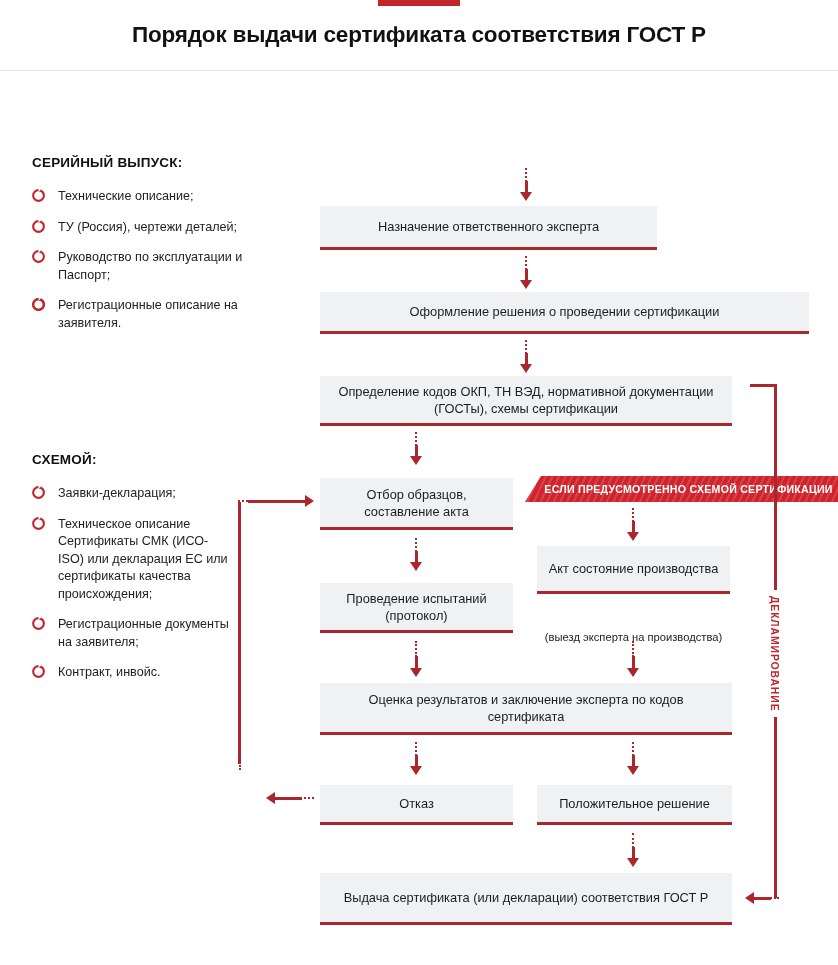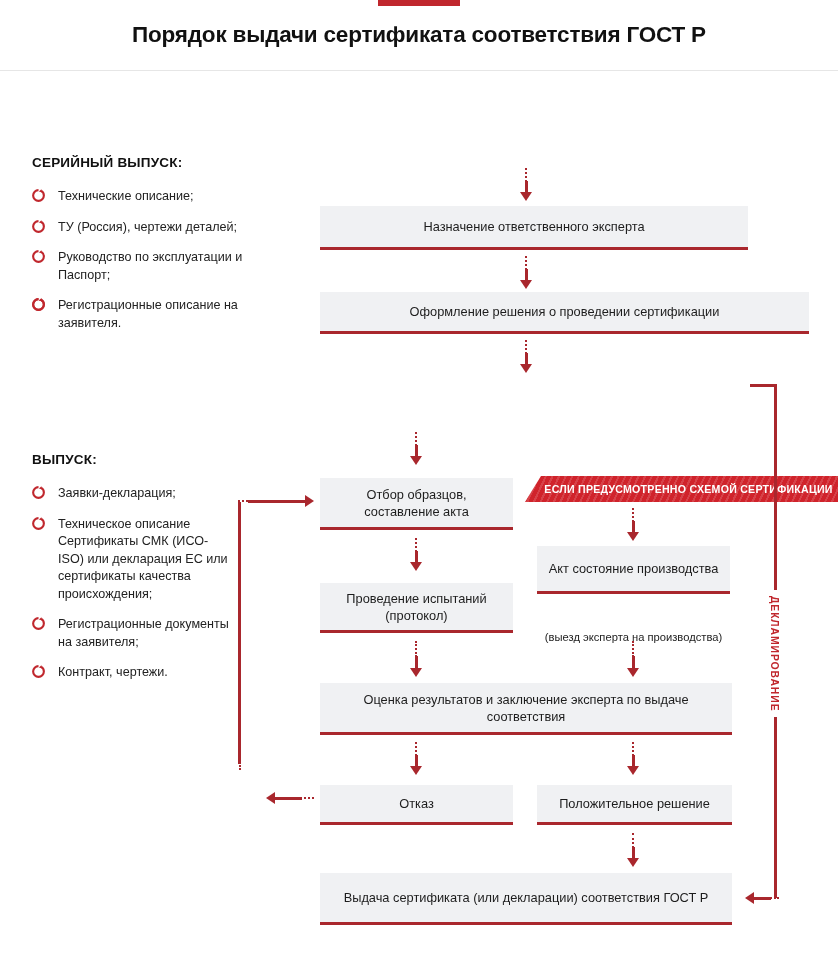--- a/index.html
+++ b/index.html
@@ -184,21 +184,21 @@
       <span class="bi">
         <svg width="13" height="13" viewBox="0 0 16 16">
           <path d="M8 1.4a6.6 6.6 0 1 0 6.6 6.6 6.6 6.6 0 0 0-3.2-5.65" fill="none" stroke="#c0272d" stroke-width="2.6"></path>
           <path d="M11.6 0.2 L12.6 4.4 L8.5 3.2 Z" fill="#c0272d"></path>
         </svg>
       </span>
       <span class="txt">Регистрационные описание на заявителя.</span>
     </li>
   </ul>
 
-  <div class="side-title" style="left:32px;top:452px;">ВЫПУСК:</div>
+  <div class="side-title" style="left:32px;top:452px;">СХЕМОЙ:</div>
 
   <ul class="bullet-list" style="top:485px;width:200px;">
     <li>
       <span class="bi">
         <svg width="13" height="13" viewBox="0 0 16 16">
           <path d="M8 1.4a6.6 6.6 0 1 0 6.6 6.6 6.6 6.6 0 0 0-3.2-5.65" fill="none" stroke="#c0272d" stroke-width="2.6"></path>
           <path d="M11.6 0.2 L12.6 4.4 L8.5 3.2 Z" fill="#c0272d"></path>
         </svg>
       </span>
       <span class="txt">Заявки-декларация;</span>
@@ -221,47 +221,48 @@
       </span>
       <span class="txt">Регистрационные документы на заявителя;</span>
     </li>
     <li>
       <span class="bi">
         <svg width="13" height="13" viewBox="0 0 16 16">
           <path d="M8 1.4a6.6 6.6 0 1 0 6.6 6.6 6.6 6.6 0 0 0-3.2-5.65" fill="none" stroke="#c0272d" stroke-width="2.6"></path>
           <path d="M11.6 0.2 L12.6 4.4 L8.5 3.2 Z" fill="#c0272d"></path>
         </svg>
       </span>
-      <span class="txt">Контракт, чертежи.</span>
+      <span class="txt">Контракт, инвойс.</span>
     </li>
   </ul>
 
 
   <div class="arrow-down" style="left:519px;top:168px;height:34px;">
     <div class="stem" style="height:14px;"></div>
     <div class="shaft" style="top:13px;height:12px;"></div>
     <div class="head" style="top:24px;"></div>
   </div>
 
-  <div class="box" style="left:320px;top:206px;width:428px;height:44px;">Назначение ответственного эксперта</div>
+  <div class="box" style="left:320px;top:206px;width:337px;height:44px;">Назначение ответственного эксперта</div>
 
   <div class="arrow-down" style="left:519px;top:256px;height:34px;">
     <div class="stem" style="height:14px;"></div>
     <div class="shaft" style="top:13px;height:12px;"></div>
     <div class="head" style="top:24px;"></div>
   </div>
 
   <div class="box" style="left:320px;top:292px;width:489px;height:42px;">Оформление решения о проведении сертификации</div>
 
   <div class="arrow-down" style="left:519px;top:340px;height:34px;">
     <div class="stem" style="height:14px;"></div>
     <div class="shaft" style="top:13px;height:12px;"></div>
     <div class="head" style="top:24px;"></div>
   </div>
 
+  <div class="box" style="left:320px;top:376px;width:412px;height:50px;">Определение кодов ОКП, ТН ВЭД, нормативной документации (ГОСТы), схемы сертификации</div>
 
   <div class="arrow-down" style="left:409px;top:432px;height:34px;">
     <div class="stem" style="height:14px;"></div>
     <div class="shaft" style="top:13px;height:12px;"></div>
     <div class="head" style="top:24px;"></div>
   </div>
 
   <div class="box" style="left:320px;top:478px;width:193px;height:52px;">Отбор образцов, составление акта</div>
 
   <div class="arrow-down" style="left:409px;top:538px;height:34px;">
@@ -289,21 +290,21 @@
   <div class="box" style="left:537px;top:546px;width:193px;height:48px;">Акт состояние производства</div>
 
   <div class="note" style="left:537px;top:630px;width:193px;">(выезд эксперта на производства)</div>
 
   <div class="arrow-down" style="left:626px;top:641px;height:38px;">
     <div class="stem" style="height:16px;"></div>
     <div class="shaft" style="top:15px;height:13px;"></div>
     <div class="head" style="top:27px;"></div>
   </div>
 
-  <div class="box" style="left:320px;top:683px;width:412px;height:52px;">Оценка результатов и заключение эксперта по выдаче соответствия</div>
+  <div class="box" style="left:320px;top:683px;width:412px;height:52px;">Оценка результатов и заключение эксперта по кодов сертификата</div>
 
   <div class="arrow-down" style="left:409px;top:742px;height:34px;">
     <div class="stem" style="height:14px;"></div>
     <div class="shaft" style="top:13px;height:12px;"></div>
     <div class="head" style="top:24px;"></div>
   </div>
 
   <div class="arrow-down" style="left:626px;top:742px;height:34px;">
     <div class="stem" style="height:14px;"></div>
     <div class="shaft" style="top:13px;height:12px;"></div>

